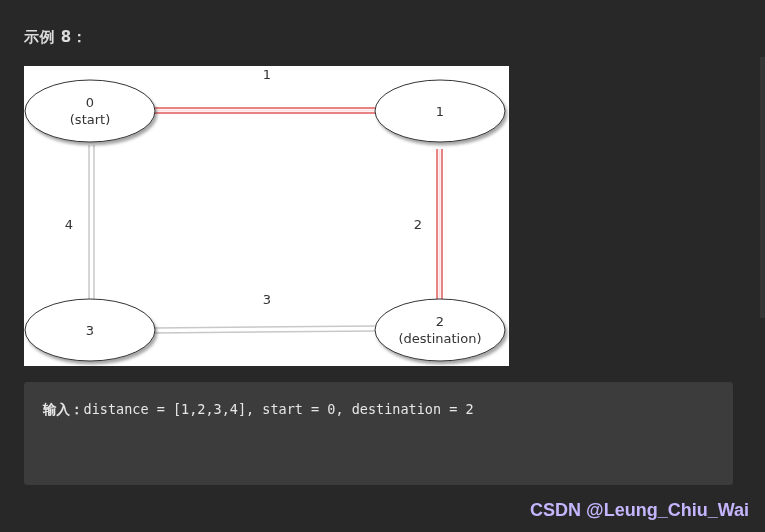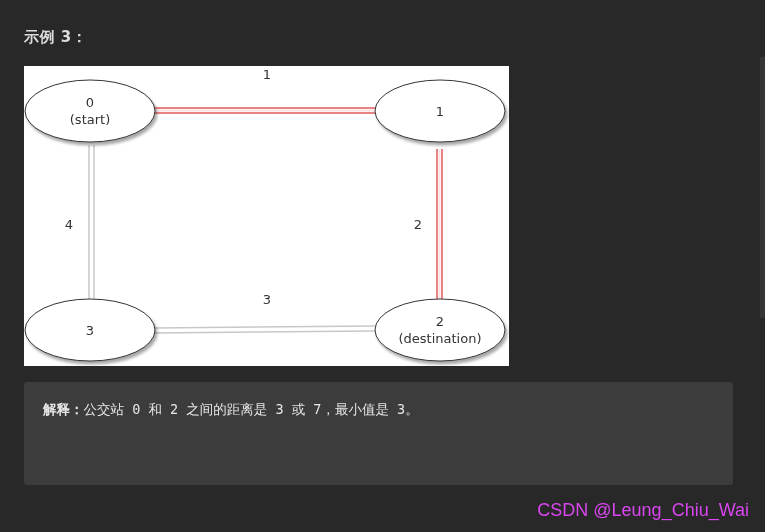--- a/index.html
+++ b/index.html
@@ -64,27 +64,28 @@
       width: 5px;
       height: 261px;
       background: #353535;
     }
     .watermark {
       position: absolute;
       right: 16px;
       top: 500px;
       font-family: "Liberation Sans", sans-serif;
       font-size: 18px;
-      color: #d946ef;
+      color: #c4b5fd;
+      font-weight: bold;
     }
   </style>
 </head>
 <body>
 
-<div class="heading">示例 3：</div>
+<div class="heading">示例 8：</div>
 
 <div class="figure">
   <svg width="485" height="300" viewBox="0 0 485 300" xmlns="http://www.w3.org/2000/svg">
     <defs>
       <filter id="shadow" x="-20%" y="-20%" width="140%" height="150%">
         <feDropShadow dx="2" dy="3" stdDeviation="1.5" flood-color="#000" flood-opacity="0.35"></feDropShadow>
       </filter>
     </defs>
 
     <g>
@@ -132,18 +133,18 @@
 
     <g>
       <ellipse cx="416" cy="264" rx="65" ry="31" fill="#ffffff" stroke="#333" stroke-width="1" filter="url(#shadow)"></ellipse>
       <text x="416" y="260" font-family="DejaVu Sans, sans-serif" font-size="13" fill="#333" text-anchor="middle">2</text>
       <text x="416" y="277" font-family="DejaVu Sans, sans-serif" font-size="13" fill="#333" text-anchor="middle">(destination)</text>
     </g>
   </svg>
 </div>
 
 <div class="code-block">
-  <div class="code-line"><span class="code-label">解释：</span><span>公交站 0 和 2 之间的距离是 3 或 7，最小值是 3。</span></div>
+  <div class="code-line"><span class="code-label">输入：</span><span>distance = [1,2,3,4], start = 0, destination = 2</span></div>
 </div>
 
 <div class="scroll-track"></div>
 
 <div class="watermark">CSDN @Leung_Chiu_Wai</div>
 
 </body></html>

